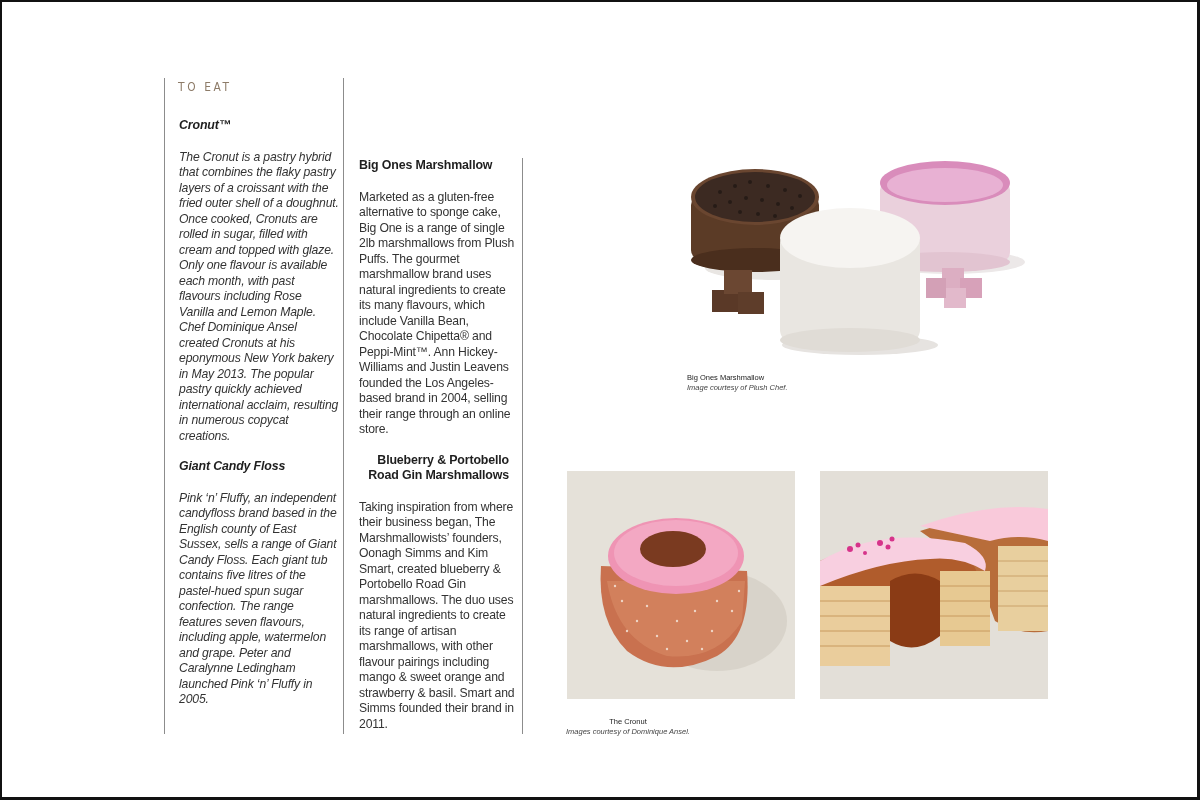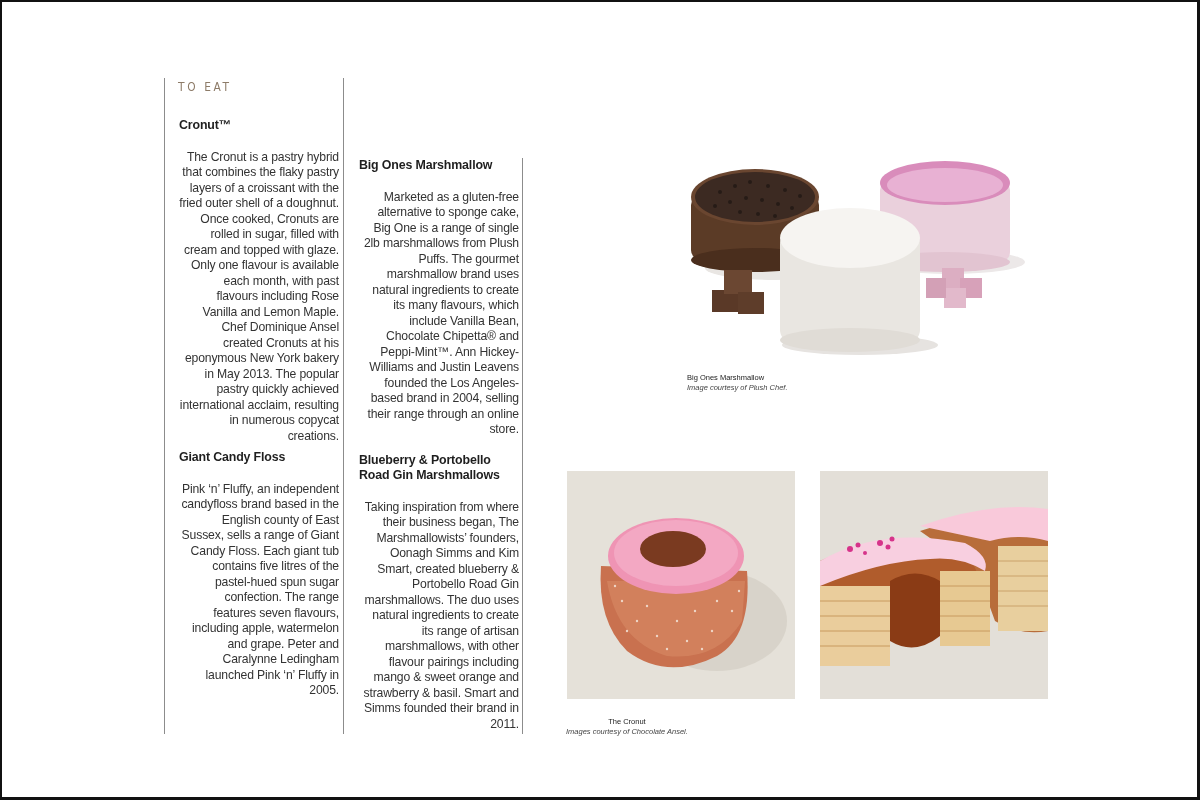--- a/index.html
+++ b/index.html
@@ -3,55 +3,55 @@
   <meta charset="utf-8">
   <style>
     * { margin: 0; padding: 0; box-sizing: border-box; }
     html, body { width: 1200px; height: 800px; background: #ffffff; overflow: hidden; }
     body { font-family: "Liberation Sans", sans-serif; color: #2b2b2b; position: relative; }
     .frame { position: absolute; left: 0; top: 0; width: 1200px; height: 800px; border: 2px solid #111; border-right-width: 3px; border-bottom-width: 3px; }
     .rule { position: absolute; width: 1px; background: #8c8c8c; }
     .col { position: absolute; font-size: 12.2px; line-height: 15.5px; letter-spacing: -0.15px; color: #333; }
     .section-label { position: absolute; left: 178px; top: 79px; font-family: "DejaVu Sans", sans-serif; font-size: 13px; letter-spacing: 3.2px; color: #8d7b68; transform: scaleX(0.82); transform-origin: left top; }
     .heading { font-weight: bold; color: #1e1e1e; font-size: 12.4px; line-height: 15.5px; }
-    .para { margin-top: 16px; text-align: right; }
+    .para { margin-top: 16px; }
     .block + .block { margin-top: 16px; }
     .photo { position: absolute; overflow: hidden; }
     .caption { position: absolute; font-size: 7.5px; line-height: 9.5px; color: #222; }
     .caption .credit { font-style: italic; color: #444; }
   </style>
 </head>
 <body>
 
 <div class="frame"></div>
 
 <div class="rule" style="left:164px; top:78px; height:656px;"></div>
 <div class="rule" style="left:343px; top:78px; height:656px;"></div>
 <div class="rule" style="left:522px; top:158px; height:576px;"></div>
 
 <div class="section-label">TO EAT</div>
 
-<div class="col" style="left:179px; top:118px; width:160px;">
+<div class="col" style="left:179px; top:118px; width:160px;font-style:italic;">
   <div class="block">
     <div class="heading">Cronut™</div>
     <div class="para">The Cronut is a pastry hybrid that combines the flaky pastry layers of a croissant with the fried outer shell of a doughnut. Once cooked, Cronuts are rolled in sugar, filled with cream and topped with glaze. Only one flavour is available each month, with past flavours including Rose Vanilla and Lemon Maple. Chef Dominique Ansel created Cronuts at his eponymous New York bakery in May 2013. The popular pastry quickly achieved international acclaim, resulting in numerous copycat creations.</div>
   </div>
-  <div class="block" style="margin-top:6px;">
+  <div class="block" style="margin-top:15px;">
     <div class="heading">Giant Candy Floss</div>
     <div class="para">Pink ‘n’ Fluffy, an independent candyfloss brand based in the English county of East Sussex, sells a range of Giant Candy Floss. Each giant tub contains five litres of the pastel-hued spun sugar confection. The range features seven flavours, including apple, watermelon and grape. Peter and Caralynne Ledingham launched Pink ‘n’ Fluffy in 2005.</div>
   </div>
 </div>
 
 <div class="col" style="left:359px; top:158px; width:160px;">
   <div class="block">
     <div class="heading">Big Ones Marshmallow</div>
     <div class="para">Marketed as a gluten-free alternative to sponge cake, Big One is a range of single 2lb marshmallows from Plush Puffs. The gourmet marshmallow brand uses natural ingredients to create its many flavours, which include Vanilla Bean, Chocolate Chipetta® and Peppi-Mint™. Ann Hickey-Williams and Justin Leavens founded the Los Angeles-based brand in 2004, selling their range through an online store.</div>
   </div>
   <div class="block" style="margin-top:15px;">
-    <div class="heading" style="width:150px;">Blueberry &amp; Portobello Road Gin Marshmallows</div>
+    <div class="heading" style="width:150px;text-align:right;">Blueberry &amp; Portobello Road Gin Marshmallows</div>
     <div class="para">Taking inspiration from where their business began, The Marshmallowists’ founders, Oonagh Simms and Kim Smart, created blueberry &amp; Portobello Road Gin marshmallows. The duo uses natural ingredients to create its range of artisan marshmallows, with other flavour pairings including mango &amp; sweet orange and strawberry &amp; basil. Smart and Simms founded their brand in 2011.</div>
   </div>
 </div>
 
 <div class="photo" style="left:680px; top:150px; width:380px; height:210px;">
   <svg width="380" height="210" viewBox="0 0 380 210">
     <rect width="380" height="210" fill="#ffffff"></rect>
 
     <ellipse cx="95" cy="118" rx="70" ry="12" fill="#e9e6e3"></ellipse>
     <ellipse cx="270" cy="112" rx="75" ry="12" fill="#ece8e8"></ellipse>
@@ -171,14 +171,14 @@
         <circle cx="60" cy="72" r="3"></circle>
       <circle cx="68" cy="76" r="2.5"></circle>
         <circle cx="72" cy="68" r="2.5"></circle>
         <circle cx="45" cy="82" r="2"></circle>
     </g>
   </svg>
 </div>
 
 <div class="caption" style="left:566px; top:717px;text-align:center;">
   <div>The Cronut</div>
-  <div class="credit">Images courtesy of Chocolate Ansel.</div>
+  <div class="credit">Images courtesy of Dominique Ansel.</div>
 </div>
 
 </body></html>

